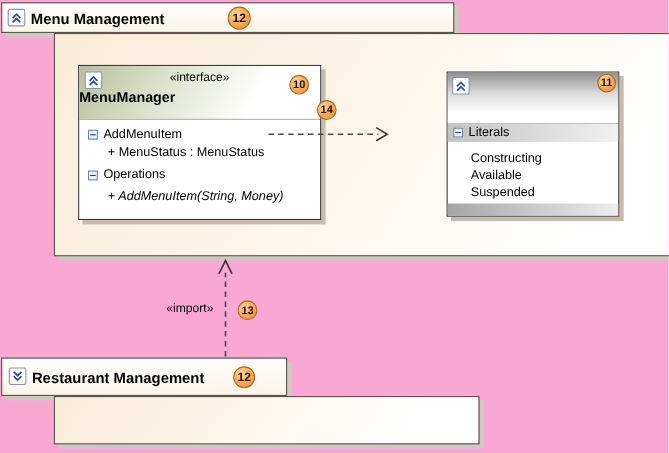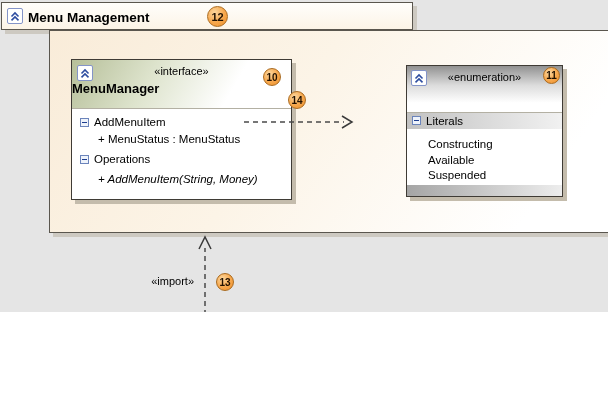--- a/index.html
+++ b/index.html
@@ -1,18 +1,18 @@
 <!DOCTYPE html>
 <html><head>
 <meta charset="utf-8">
 <style>
   * { margin:0; padding:0; box-sizing:border-box; }
   html,body { background:#ffffff; }
   body { font-family:"Liberation Sans", sans-serif; color:#000; }
-  .canvas { position:relative; width:608px; height:312px; background:#e5e5e5; overflow:hidden; }
+  .canvas { position:relative; width:608px; height:412px; background:#f9a8d4; overflow:hidden; }
   .abs { position:absolute; }
 
   .pkg-tab {
     border:1.5px solid #5a564e;
     background:linear-gradient(to bottom,#fffefb 0%,#fcf4e7 100%);
     box-shadow:4px 4px 0 #cdc9c1;
   }
   .pkg-body {
     border:1.5px solid #5a564e;
     background:linear-gradient(125deg,#f9ecd9 0%,#fcf4e7 40%,#ffffff 82%);
@@ -109,21 +109,20 @@
     </div>
 
     <div class="abs cls" style="left:356px; top:34px; width:157px; height:132px;">
       <div class="cls-header enum-header" style="height:47px;">
         <span class="abs expander" style="left:4px; top:4px;">
           <svg width="14" height="14" viewBox="0 0 16 16">
             <polyline points="4,8.5 8,4.5 12,8.5" stroke="#2e4da0" stroke-width="1.8" fill="none"></polyline>
             <polyline points="4,13 8,9 12,13" stroke="#2e4da0" stroke-width="1.8" fill="none"></polyline>
           </svg>
         </span>
-        <span class="stereotype" style="top:3px;">«enumeration»</span>
         <span class="abs badge" style="left:136px; top:1px; width:17px; height:17px;">11</span>
       </div>
       <div class="abs literal-band" style="left:0; top:47px; right:0; height:16px;"></div>
       <span class="abs minusbox" style="left:5px; top:50px;">
           <i></i>
         </span>
       <span class="abs section-label" style="left:19px; top:48px;">Literals</span>
       <span class="abs member" style="left:21px; top:71px;">Constructing</span>
       <span class="abs member" style="left:21px; top:87px;">Available</span>
       <span class="abs member" style="left:21px; top:102px;">Suspended</span>
@@ -131,20 +130,21 @@
     </div>
   </div>
 
   <div class="abs pkg-tab" style="left:1px; top:325px; width:260px; height:35px;">
     <span class="abs expander" style="left:6px; top:8px;">
       <svg width="14" height="14" viewBox="0 0 16 16">
         <polyline points="4,3.5 8,7.5 12,3.5" stroke="#2e4da0" stroke-width="1.8" fill="none"></polyline>
         <polyline points="4,8 8,12 12,8" stroke="#2e4da0" stroke-width="1.8" fill="none"></polyline>
       </svg>
     </span>
+    <span class="abs pkg-name" style="left:27px; top:10px;">Restaurant Management</span>
     <span class="abs badge lg" style="left:210px; top:7px; width:20px; height:20px;">12</span>
   </div>
   <div class="abs pkg-body" style="left:1px; top:360px; width:387px; height:44px;"></div>
 
   <svg class="abs connectors" style="left:0; top:0;" width="608" height="412">
     <g>
       <line class="dashline" x1="244" y1="122" x2="344" y2="122"></line>
       <polyline class="arrowhead" points="342,116 352,122 342,128"></polyline>
     </g>
     <g>

